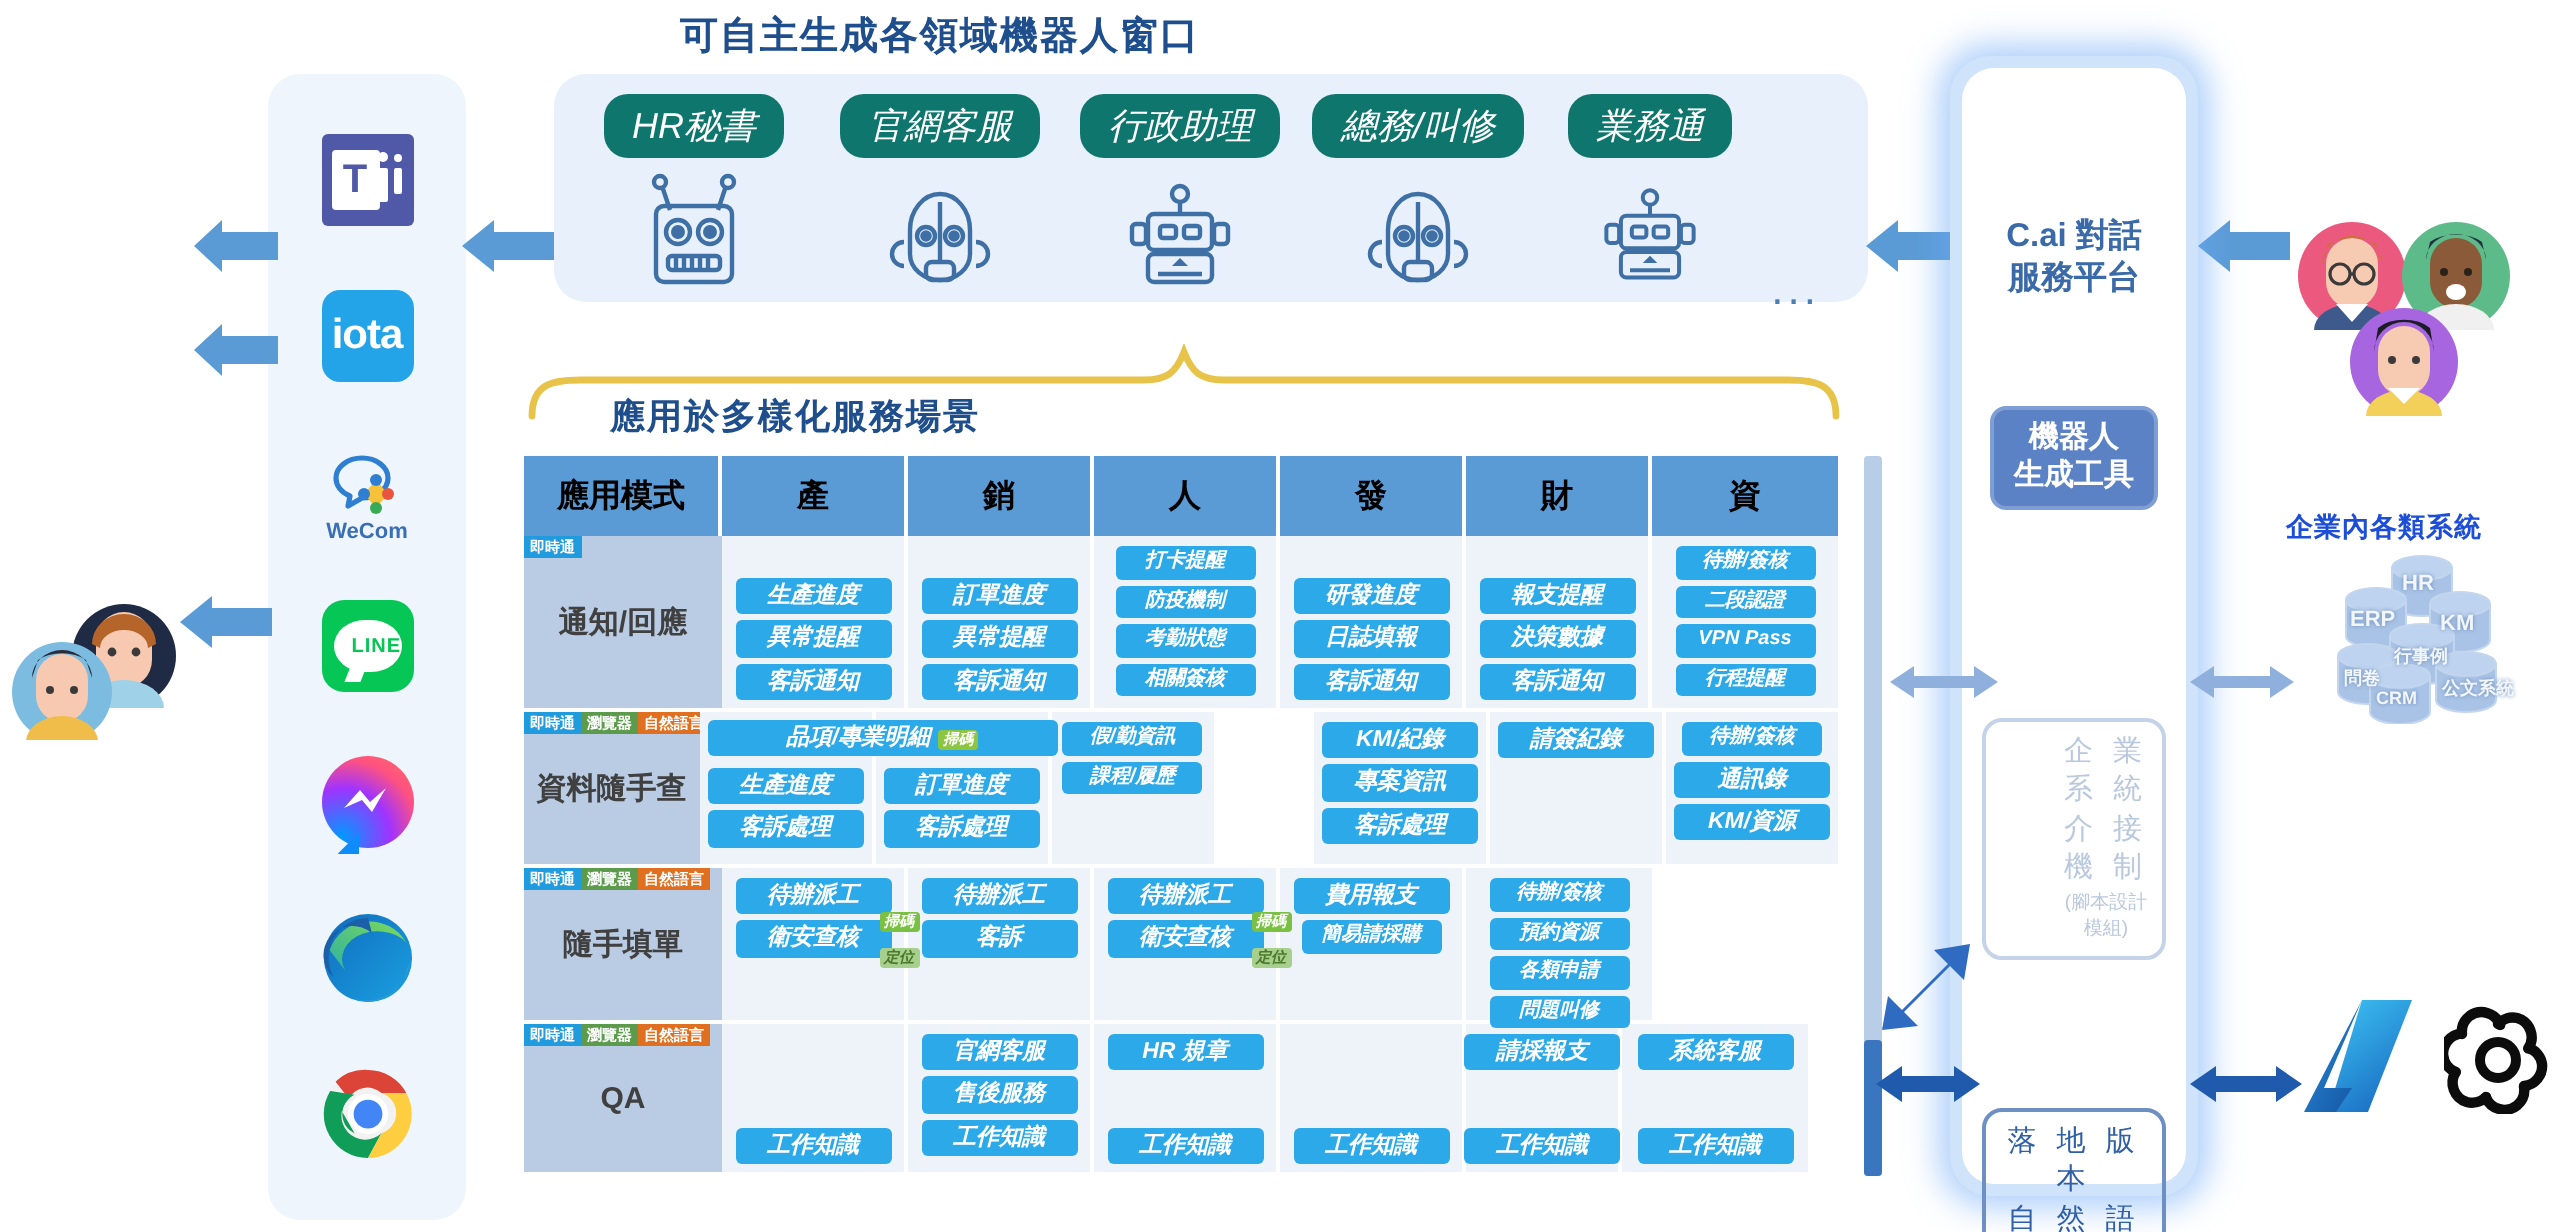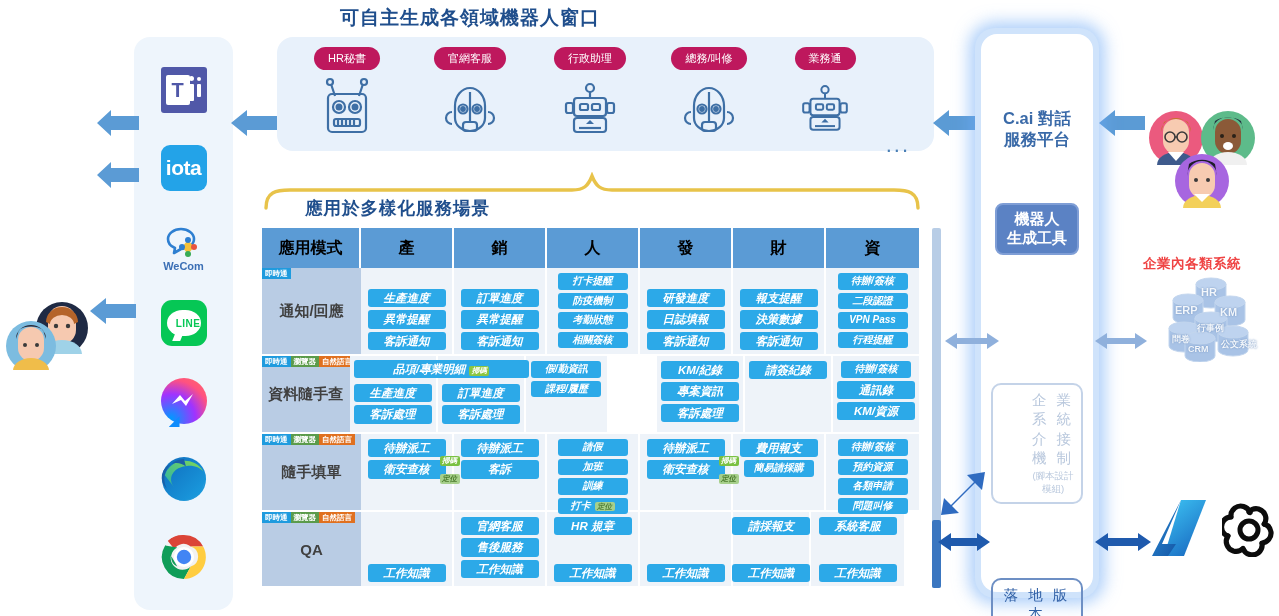--- a/index.html
+++ b/index.html
@@ -59,22 +59,22 @@
   #bots-title{
     position:absolute; left:340px; top:5px; font-size:19px; font-weight:bold;
     color:#1f4e8c; letter-spacing:1px;
   }
   #bots-panel{
     position:absolute; left:277px; top:37px; width:657px; height:114px;
     background:#e8f1fb; border-radius:16px;
   }
   .bot-col{ position:absolute; top:10px; width:120px; text-align:center; }
   .bot-chip{
-    display:inline-block; background:#be185d; color:#fff; border-radius:12px;
-    padding:4px 14px; font-size:11px; white-space:nowrap;
+    display:inline-block; background:#0f766e; color:#fff; border-radius:12px;
+    padding:4px 14px; font-size:18px; white-space:nowrap;font-style:italic;
   }
   .bot-art{ margin-top:6px; height:62px; display:flex; align-items:center; justify-content:center;}
   #bots-ellipsis{position:absolute; right:24px; top:95px; color:#4a7fb5; font-size:22px; letter-spacing:2px;}
 
   
   #brace{position:absolute;left:262px;top:172px;width:660px;height:40px;}
   #scene-title{position:absolute;left:305px;top:196px;font-size:17.5px;font-weight:bold;color:#1f4e8c;
                letter-spacing:1px;}
 
   
@@ -138,28 +138,28 @@
   #cai-logo{margin-top:22px;}
   #cai-name{margin-top:6px;text-align:center;color:#3a6aa8;font-size:16.5px;line-height:1.25;font-weight:bold;}
   #cai-tool{
     margin-top:8px;background:#5b82c4;color:#fff;border-radius:8px;border:2px solid #7f9ed6;
     padding:5px 10px;text-align:center;font-size:15px;line-height:1.25;font-weight:bold;
   }
   .plat-box{
     border:2px solid #c4d3e8;border-radius:10px;text-align:center;font-size:14.5px;
     line-height:1.35;padding:6px 4px;width:92px;
   }
-  #box-sysconnect{margin-top:82px;color:#b9c8dd;letter-spacing:3px;padding-left:36px;}
+  #box-sysconnect{margin-top:58px;color:#b9c8dd;letter-spacing:3px;padding-left:36px;}
   #box-sysconnect .sub{font-size:9.5px;letter-spacing:0;margin-top:1px;}
   #box-nlu{margin-top:28px;color:#2f5fa5;letter-spacing:3px;border-color:#6d8fc4;}
   #box-aoai{margin-top:32px;color:#2f5fa5;letter-spacing:3px;border-color:#4a74b8;}
 
   
   #users-group{position:absolute;left:1142px;top:108px;width:120px;height:100px;}
-  #sys-title{position:absolute;left:1143px;top:255px;font-size:13.5px;font-weight:bold;color:#ef4444;
+  #sys-title{position:absolute;left:1143px;top:255px;font-size:13.5px;font-weight:bold;color:#1d4ed8;
              letter-spacing:0.5px;white-space:nowrap;}
   #db-stack{position:absolute;left:1155px;top:276px;width:112px;height:86px;}
   .db-lbl{position:absolute;color:#f2f6fb;font-size:11px;font-weight:bold;text-shadow:0 0 2px #6b8cba;}
   .db-lbl.sm{font-size:9px;}
 
   #azure-logo{position:absolute;left:1150px;top:498px;}
   #openai-logo{position:absolute;left:1222px;top:503px;}
 
   
   #left-users{position:absolute;left:4px;top:300px;width:95px;height:70px;}
@@ -504,28 +504,20 @@
       <div class="pill">待辦派工</div>
       <div class="pill">
         <span>衛安查核</span>
         <span class="badge scan">掃碼</span>
         <span class="badge loc">定位</span>
       </div>
     </div>
     <div class="cell" style="width:93px;">
       <div class="pill">待辦派工</div>
       <div class="pill">客訴</div>
-    </div>
-    <div class="cell" style="width:93px;">
-      <div class="pill small">請假</div>
-      <div class="pill small">加班</div>
-      <div class="pill small">訓練</div>
-      <div class="pill small">
-        <span>打卡</span><span class="badge loc-inline">定位</span>
-      </div>
     </div>
     <div class="cell" style="width:93px;">
       <div class="pill">待辦派工</div>
       <div class="pill">
         <span>衛安查核</span>
         <span class="badge scan">掃碼</span>
         <span class="badge loc">定位</span>
       </div>
     </div>
     <div class="cell" style="width:93px;">

